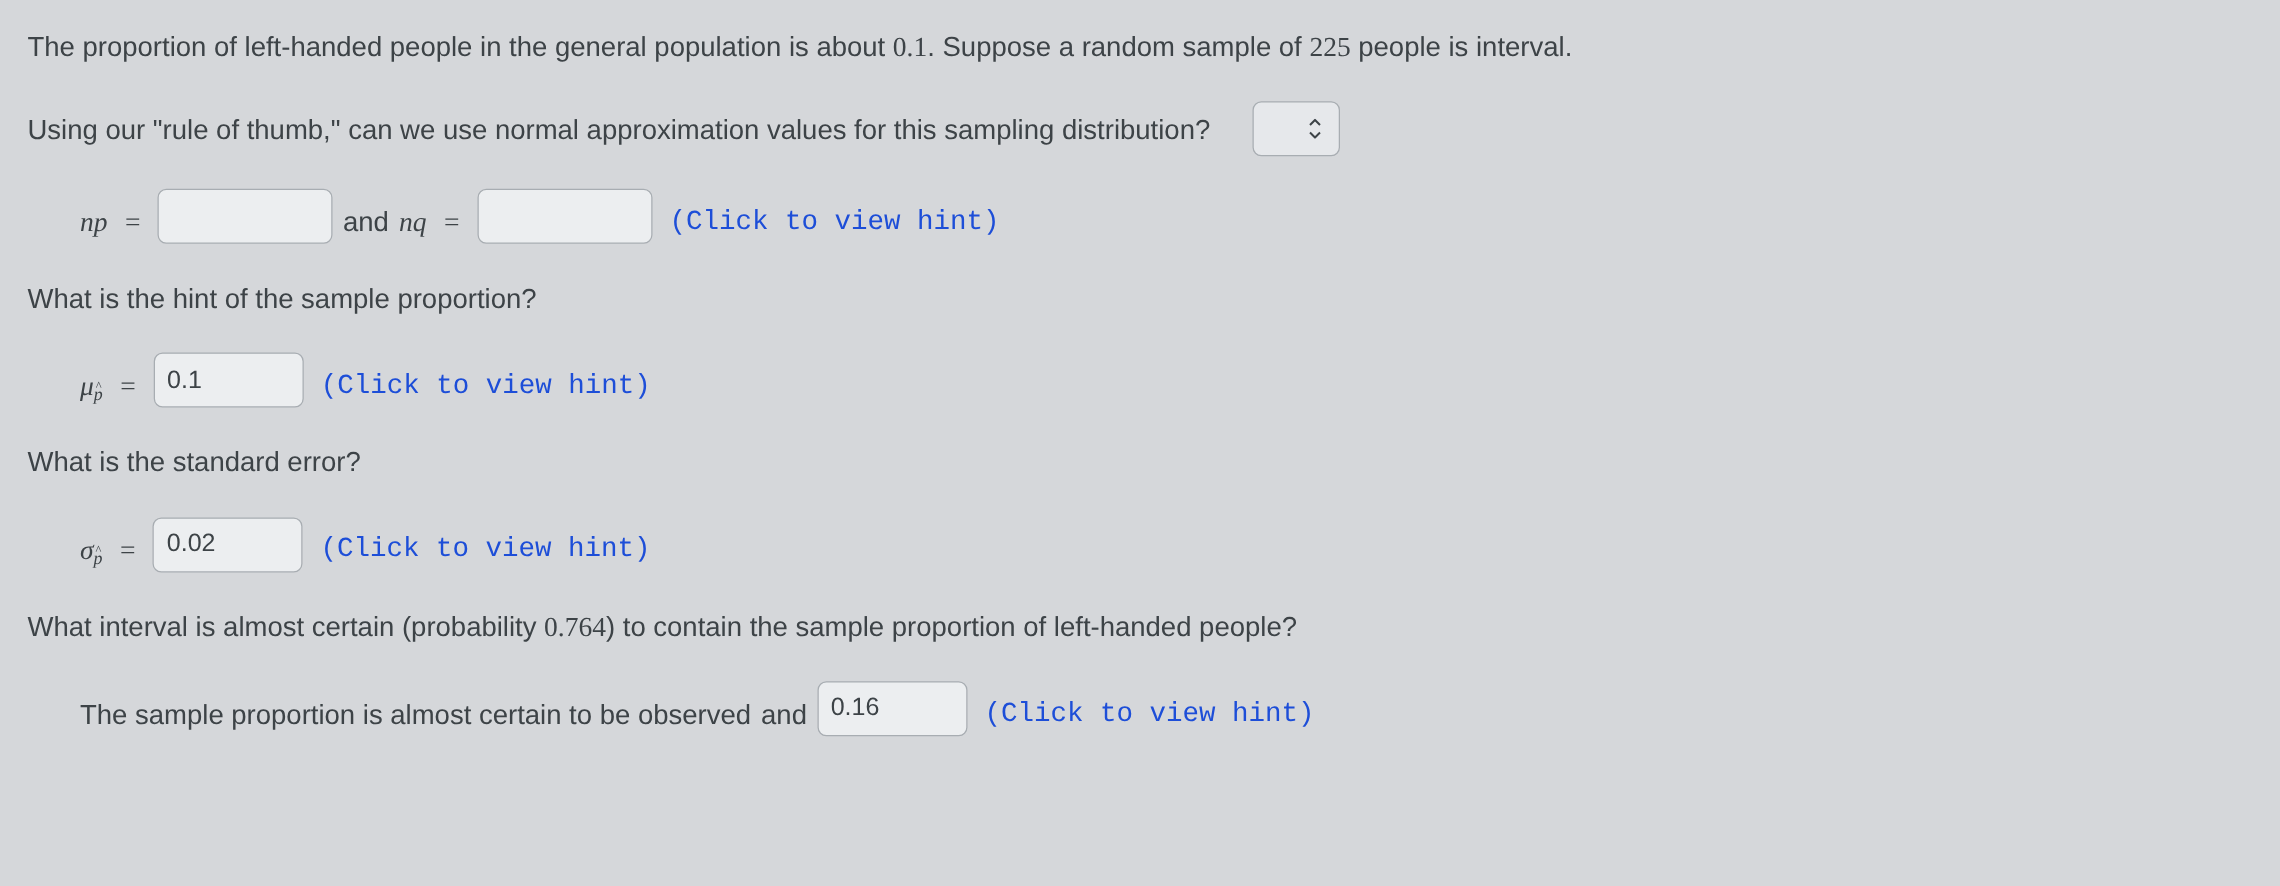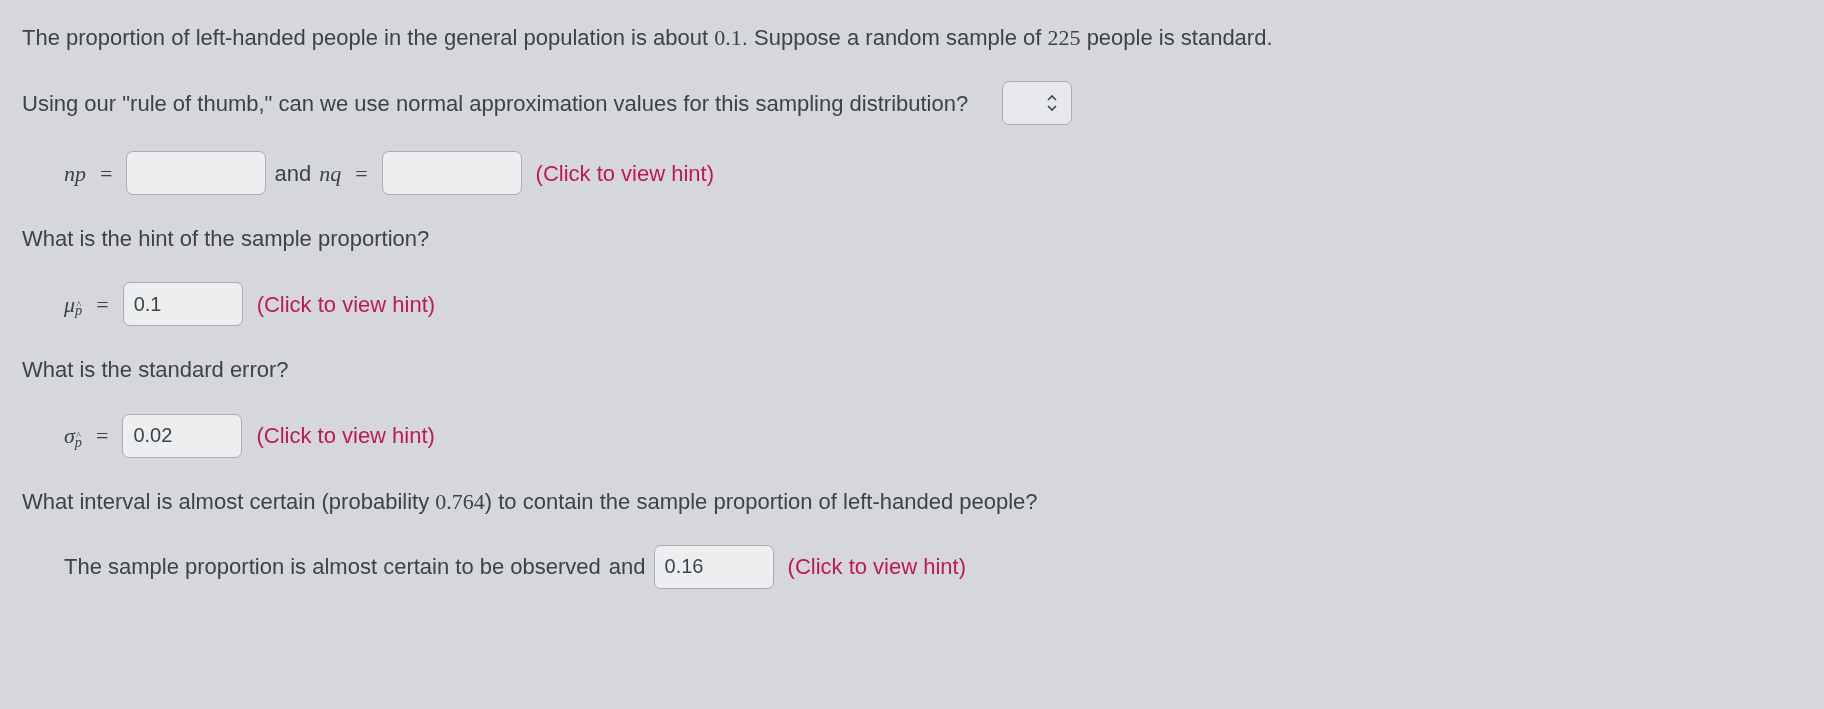--- a/index.html
+++ b/index.html
@@ -41,30 +41,30 @@
   input.field.sm { width: 120px; }
   .sel {
     width: 70px;
     display: inline-flex;
     align-items: center;
     justify-content: flex-end;
     padding-right: 14px;
     background: #e6e8eb;
   }
   .sel svg { display: block; }
-  .hint-link { color: #be185d; cursor: pointer; margin-left: 6px; }
+  .hint-link { color: #1d4ed8; cursor: pointer; margin-left: 6px; font-family: Liberation Mono, monospace; }
   .row-inline { display: flex; align-items: center; flex-wrap: wrap; gap: 8px; }
-  .indent { padding-left: 42px; }
+  .indent { padding-left: 42px; align-items: flex-end; }
   .sym-eq { font-family: "Cambria Math", "Times New Roman", serif; padding: 0 6px; }
 </style>
 </head>
 <body>
 
 <div class="question-block">
-  <span>The proportion of left-handed people in the general population is about </span><span class="num">0.1</span><span>. Suppose a random sample of </span><span class="num">225</span><span> people is standard.</span>
+  <span>The proportion of left-handed people in the general population is about </span><span class="num">0.1</span><span>. Suppose a random sample of </span><span class="num">225</span><span> people is interval.</span>
 </div>
 
 <div class="question-block row-inline">
   <span>Using our "rule of thumb," can we use normal approximation values for this sampling distribution?</span>
   <span style="width:18px;"></span>
   <span class="sel">
     <svg width="10" height="16" viewBox="0 0 10 16">
       <path d="M1 5 L5 1 L9 5" stroke="#3d4347" stroke-width="1.6" fill="none"></path>
       <path d="M1 11 L5 15 L9 11" stroke="#3d4347" stroke-width="1.6" fill="none"></path>
     </svg>

